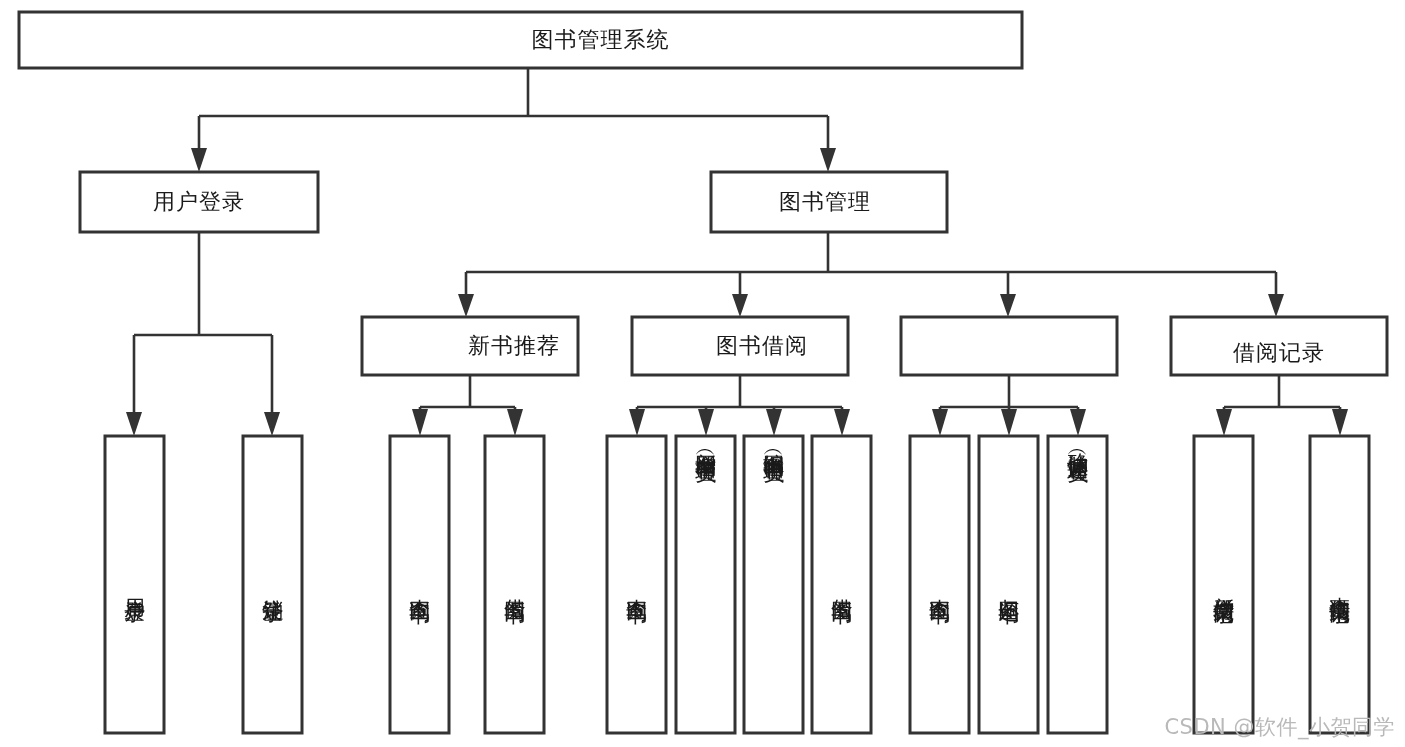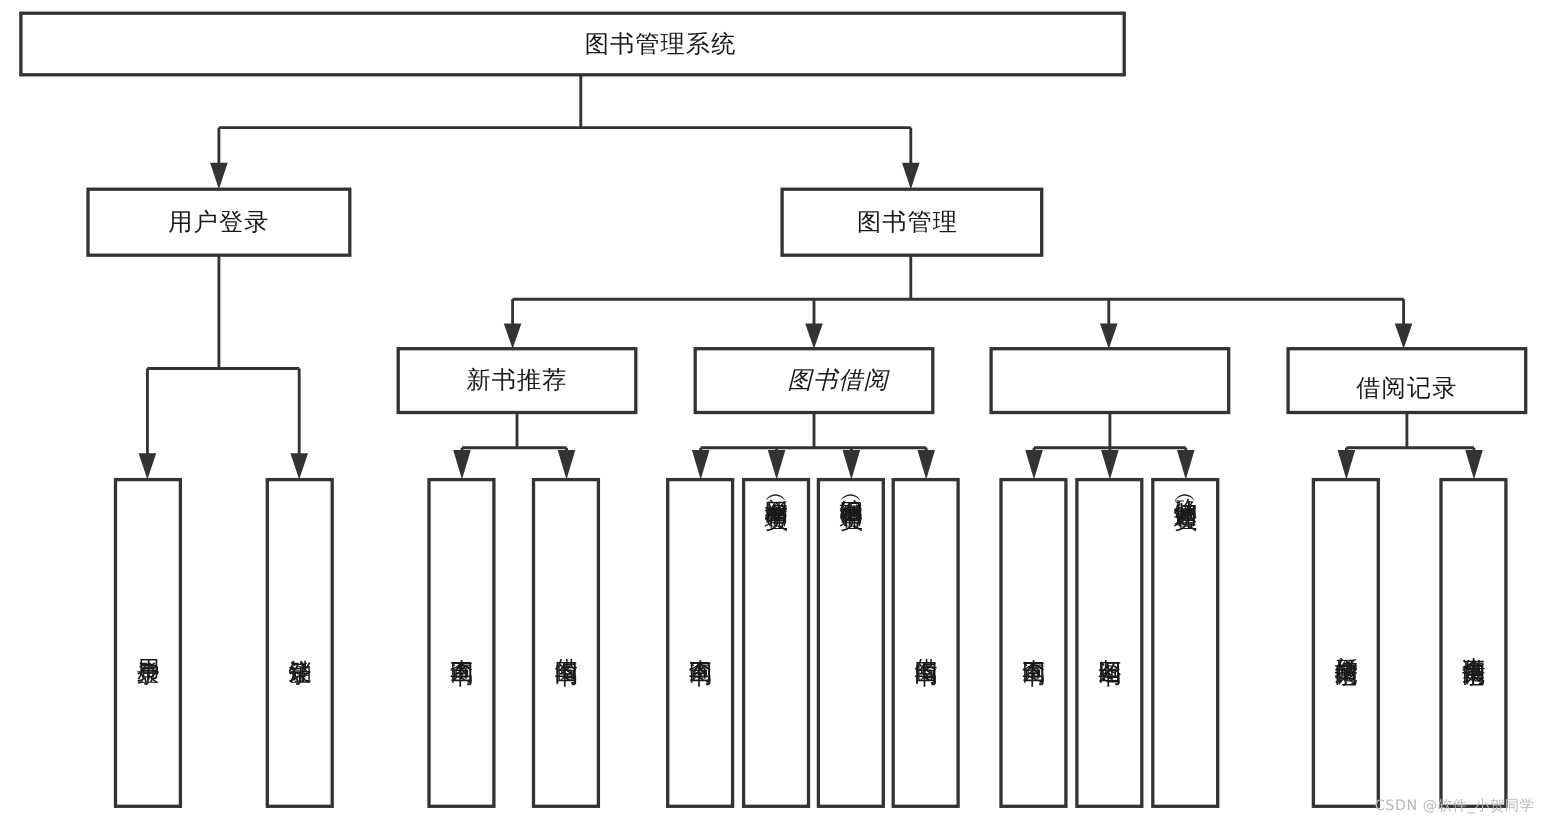--- a/index.html
+++ b/index.html
@@ -70,21 +70,21 @@
     font-size: 22px;
     color: #1a1a1a;
     white-space: nowrap;
     letter-spacing: 1px;
   }
   #watermark {
     position: absolute;
     right: 10px;
     bottom: 6px;
     font-family: "DejaVu Sans", "Liberation Sans", sans-serif;
-    font-size: 13px;
+    font-size: 21px;
     color: #b9b9b9;
     white-space: nowrap;
     letter-spacing: 0.5px;
   }
 </style>
 </head>
 <body>
 
 <div id="diagram-root">
 
@@ -188,24 +188,24 @@
     <span class="htext">图书管理系统</span>
   </div>
 
   <div class="htext-wrap" style="left:80px; top:172px; width:238px; height:60px;">
     <span class="htext">用户登录</span>
   </div>
   <div class="htext-wrap" style="left:711px; top:172px; width:228px; height:60px;">
     <span class="htext">图书管理</span>
   </div>
 
-  <div class="htext-wrap" style="left:362px; top:317px; width:216px; height:58px;">
+  <div class="htext-wrap" style="left:362px; top:317px; width:216px; height:58px;padding-left:44px;">
     <span class="htext">新书推荐</span>
   </div>
-  <div class="htext-wrap" style="left:632px; top:317px; width:260px; height:58px;font-style:italic;">
+  <div class="htext-wrap" style="left:632px; top:317px; width:260px; height:58px;">
     <span class="htext">图书借阅</span>
   </div>
   <div class="htext-wrap" style="left:1171px; top:317px; width:216px; height:72px;">
     <span class="htext">借阅记录</span>
   </div>
 
   <div class="vtext-wrap" style="left:105px; top:436px; width:59px; height:297px;">
     <span class="vtext">用户登录</span>
   </div>
   <div class="vtext-wrap" style="left:243px; top:436px; width:59px; height:297px;">

